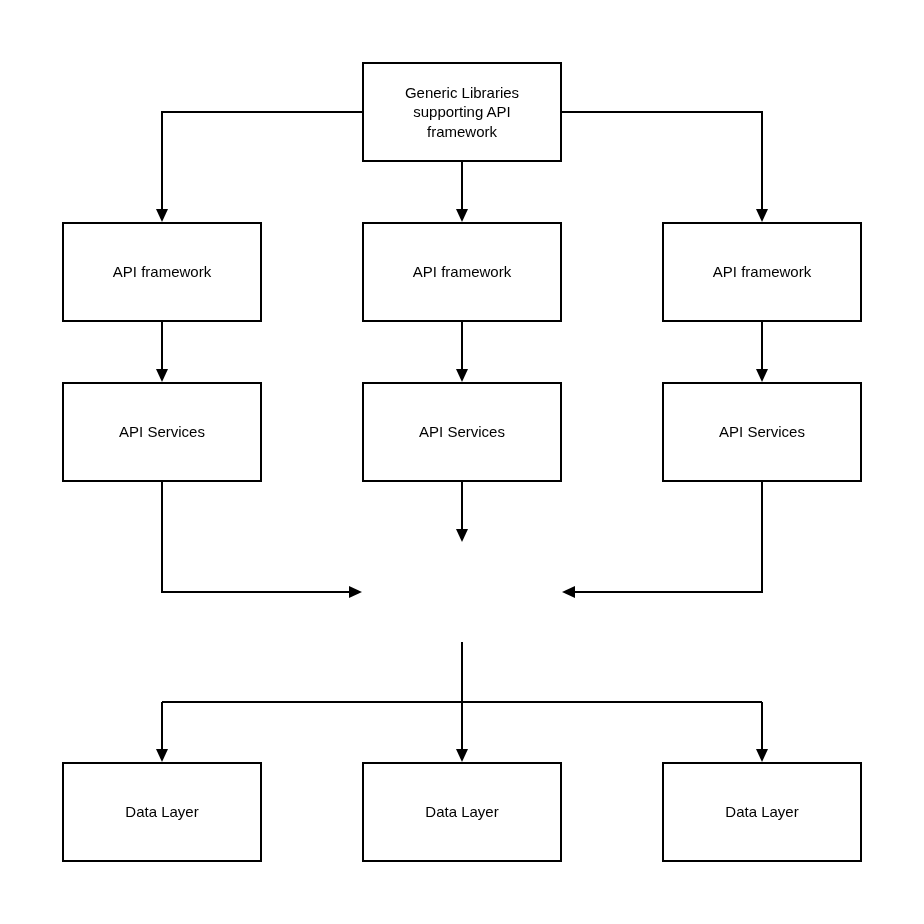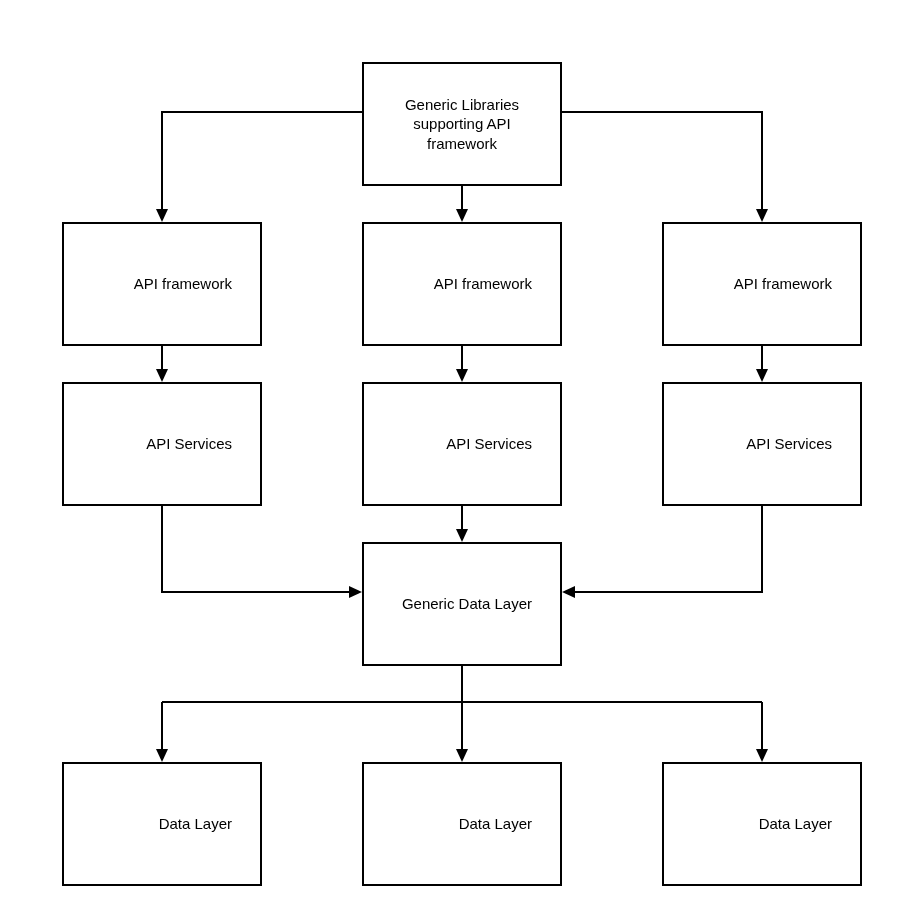--- a/index.html
+++ b/index.html
@@ -28,27 +28,27 @@
     stroke: #000000;
     stroke-width: 2;
   }
   .edges-svg polygon {
     fill: #000000;
     stroke: none;
   }
   .node {
     position: absolute;
     width: 200px;
-    height: 124px;
+    height: 100px;
     box-sizing: border-box;
     border: 2px solid #000000;
     background: #ffffff;
     display: flex;
     align-items: center;
-    justify-content: flex-end;
+    justify-content: center;
     text-align: center;
     font-size: 15px;
     line-height: 1.3;
     color: #000000;
     z-index: 2;
   }
   .node .label {
     padding: 0 28px;
   }
   
@@ -150,23 +150,20 @@
   <div class="node pos-as-left">
     <span class="label">API Services</span>
   </div>
   <div class="node pos-as-center">
     <span class="label">API Services</span>
   </div>
   <div class="node pos-as-right">
     <span class="label">API Services</span>
   </div>
 
-  <div class="node pos-gdl">
-    <span class="label">Generic Data Layer</span>
-  </div>
 
   <div class="node pos-dl-left">
     <span class="label">Data Layer</span>
   </div>
   <div class="node pos-dl-center">
     <span class="label">Data Layer</span>
   </div>
   <div class="node pos-dl-right">
     <span class="label">Data Layer</span>
   </div>

